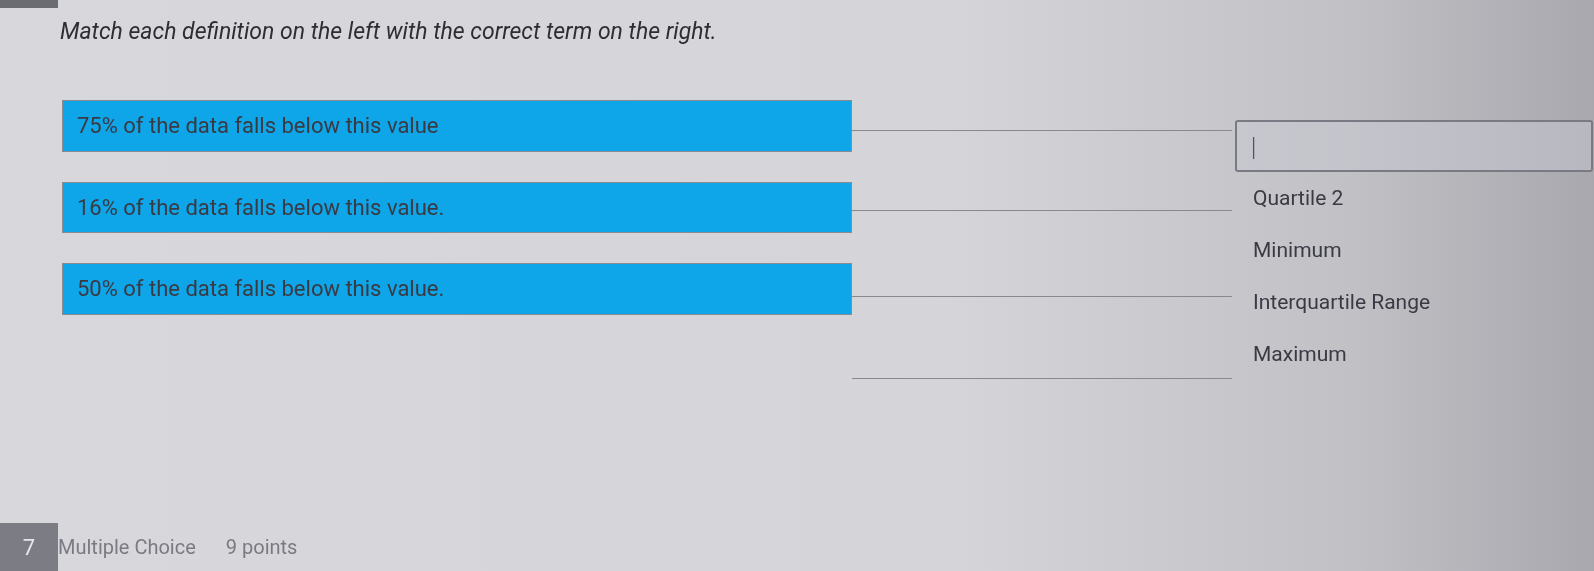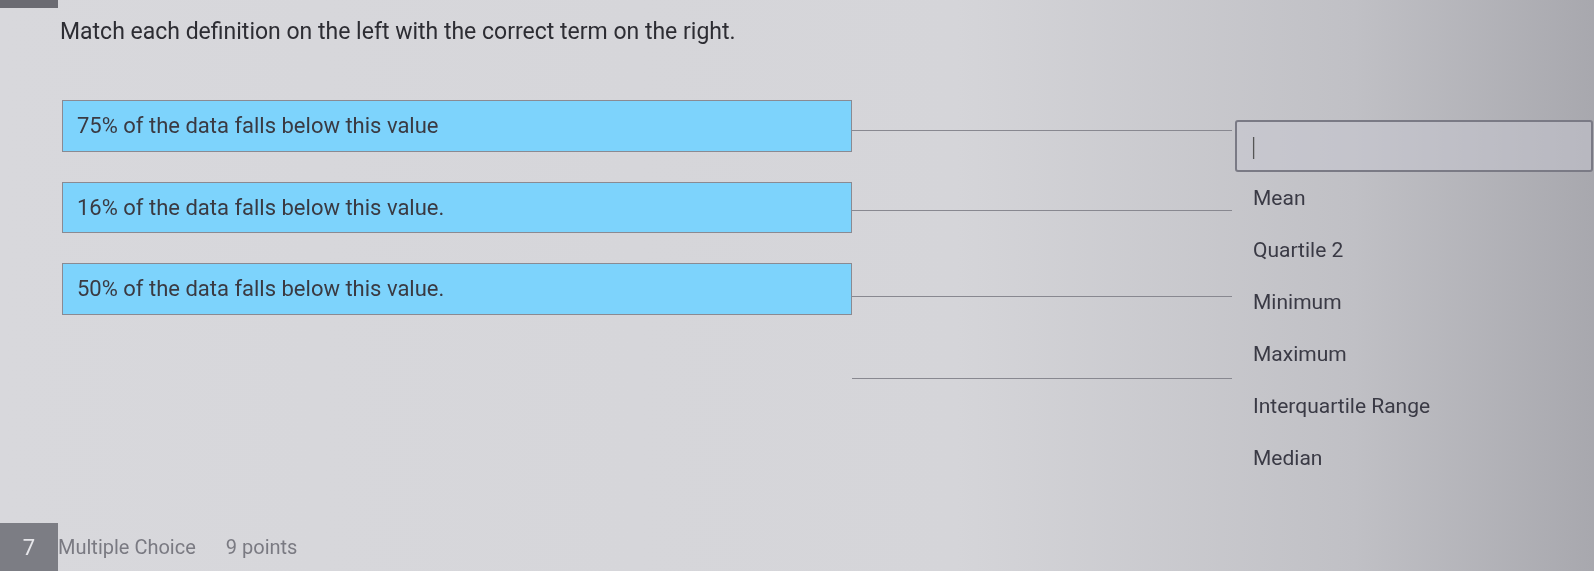--- a/index.html
+++ b/index.html
@@ -15,29 +15,30 @@
       overflow: hidden;
       position: relative;
       color: #3a3a40;
     }
     .instruction {
       position: absolute;
       top: 18px;
       left: 60px;
       font-size: 23px;
       color: #2d2d33;
+      font-style: italic;
     }
     .definitions-col {
       position: absolute;
       top: 100px;
       left: 62px;
       width: 790px;
     }
     .def-item {
-      background: #7dd3fc;
+      background: #0ea5e9;
       border: 1px solid #8a8a92;
       padding: 10px 14px;
       margin-bottom: 30px;
       font-size: 22px;
       color: #3a3a42;
       line-height: 1.35;
     }
     .connector-line {
       position: absolute;
       height: 1px;
@@ -120,25 +121,23 @@
 <div class="connector-line" style="top:130px; left:852px; width:380px;"></div>
 <div class="connector-line" style="top:210px; left:852px; width:380px;"></div>
 <div class="connector-line" style="top:296px; left:852px; width:380px;"></div>
 <div class="connector-line" style="top:378px; left:852px; width:380px;"></div>
 
 <div class="terms-panel">
   <div class="search-box" placeholder="">
     <span style="font-family: serif; font-size:26px;">|</span>
       <span style="font-family: serif; font-size:20px; margin-left:2px;"></span>
   </div>
-  <div class="term-option">Mean</div>
   <div class="term-option">Quartile 2</div>
   <div class="term-option">Minimum</div>
+  <div class="term-option">Interquartile Range</div>
   <div class="term-option">Maximum</div>
-  <div class="term-option">Interquartile Range</div>
-  <div class="term-option">Median</div>
 </div>
 
 <div class="footer-bar">
   <div class="question-number">7</div>
   <div class="question-type">Multiple Choice</div>
   <div class="question-points">9 points</div>
 </div>
 
 </body></html>

